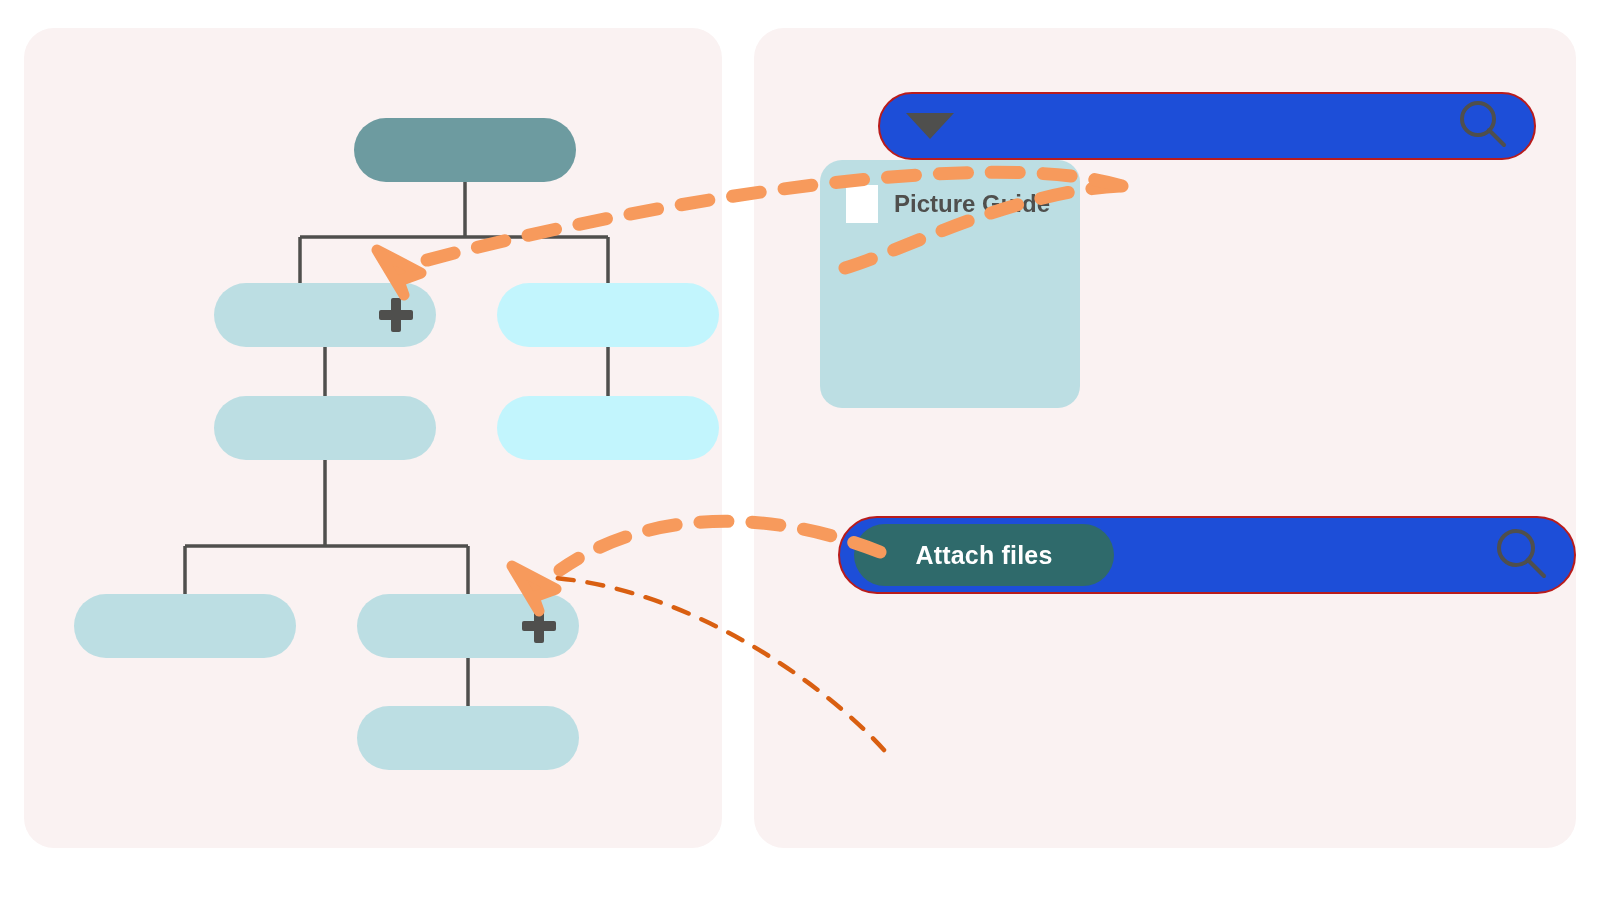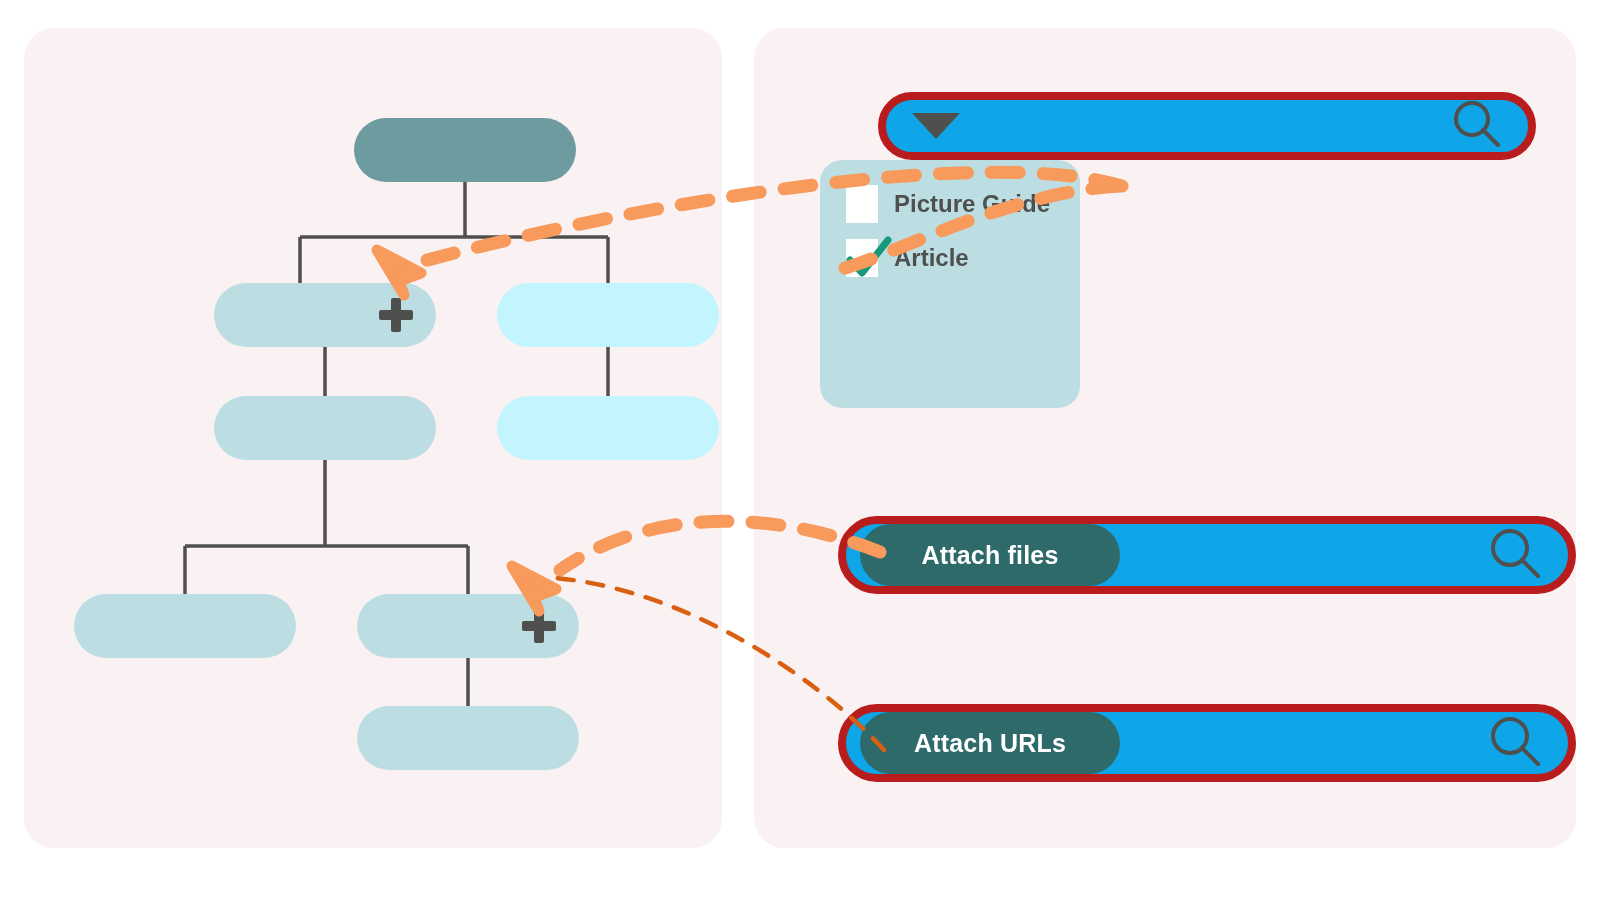--- a/index.html
+++ b/index.html
@@ -37,22 +37,22 @@
   }
   .plus-icon::before, .plus-icon::after {
     content: ""; position: absolute; background: #4f4f4d; border-radius: 2px;
   }
   .plus-icon::before { left: 0; top: 12px; width: 34px; height: 10px; }
   .plus-icon::after  { left: 12px; top: 0; width: 10px; height: 34px; }
 
   
   .searchbar {
     position: absolute;
-    background: #0ea5e9;
-    border: 8px solid #b91c1c;
+    background: #1d4ed8;
+    border: 2px solid #b91c1c;
     border-radius: 44px;
     display: flex;
     align-items: center;
   }
   #top-search     { left: 124px; top: 64px;  width: 658px; height: 68px; }
   #files-search   { left: 84px;  top: 488px; width: 738px; height: 78px; }
   #urls-search    { left: 84px;  top: 676px; width: 738px; height: 78px; }
 
   .dropdown-caret {
     position: absolute;
@@ -179,52 +179,34 @@
       </span>
     </div>
 
     <div id="checkbox-card">
 
       <div class="check-row">
         <span class="check-box"></span>
         <span class="check-label">Picture Guide</span>
       </div>
 
-      <div class="check-row">
-        <span class="check-box"></span>
-        <span class="check-mark">
-          <svg width="54" height="48" viewBox="0 0 54 48" fill="none">
-            <path d="M10 26 L22 39 L48 6" stroke="#17997a" stroke-width="7" stroke-linecap="round" stroke-linejoin="round"></path>
-          </svg>
-        </span>
-        <span class="check-label">Article</span>
-      </div>
 
 
     </div>
 
     <div class="searchbar" id="files-search">
       <span class="attach-pill">Attach files</span>
       <span class="magnifier">
         <svg width="58" height="58" viewBox="0 0 58 58" fill="none">
           <circle cx="24" cy="24" r="17" stroke="#4f4f4d" stroke-width="4"></circle>
           <line x1="36" y1="36" x2="52" y2="52" stroke="#4f4f4d" stroke-width="4" stroke-linecap="round"></line>
         </svg>
       </span>
     </div>
 
-    <div class="searchbar" id="urls-search">
-      <span class="attach-pill">Attach URLs</span>
-      <span class="magnifier">
-        <svg width="58" height="58" viewBox="0 0 58 58" fill="none">
-          <circle cx="24" cy="24" r="17" stroke="#4f4f4d" stroke-width="4"></circle>
-          <line x1="36" y1="36" x2="52" y2="52" stroke="#4f4f4d" stroke-width="4" stroke-linecap="round"></line>
-        </svg>
-      </span>
-    </div>
   </div>
 
   <svg id="annot-svg">
 
     <g>
       <path d="M845,268 C900,252 1010,192 1120,186" stroke="#f79a5c" stroke-width="13" stroke-linecap="round" fill="none" stroke-dasharray="28 24"></path>
       <path d="M845,268 C880,272 760,196 640,198" stroke="#f79a5c" stroke-width="13" stroke-linecap="round" fill="none" stroke-dasharray="28 24" opacity="0"></path>
 
       <path d="M830,268 C700,300 520,180 420,258" stroke="#f79a5c" stroke-width="13" stroke-linecap="round" fill="none" stroke-dasharray="28 24" opacity="0"></path>
       <path d="M1122,186 C990,146 650,200 420,262" stroke="#f79a5c" stroke-width="13" stroke-linecap="round" fill="none" stroke-dasharray="28 24"></path>

